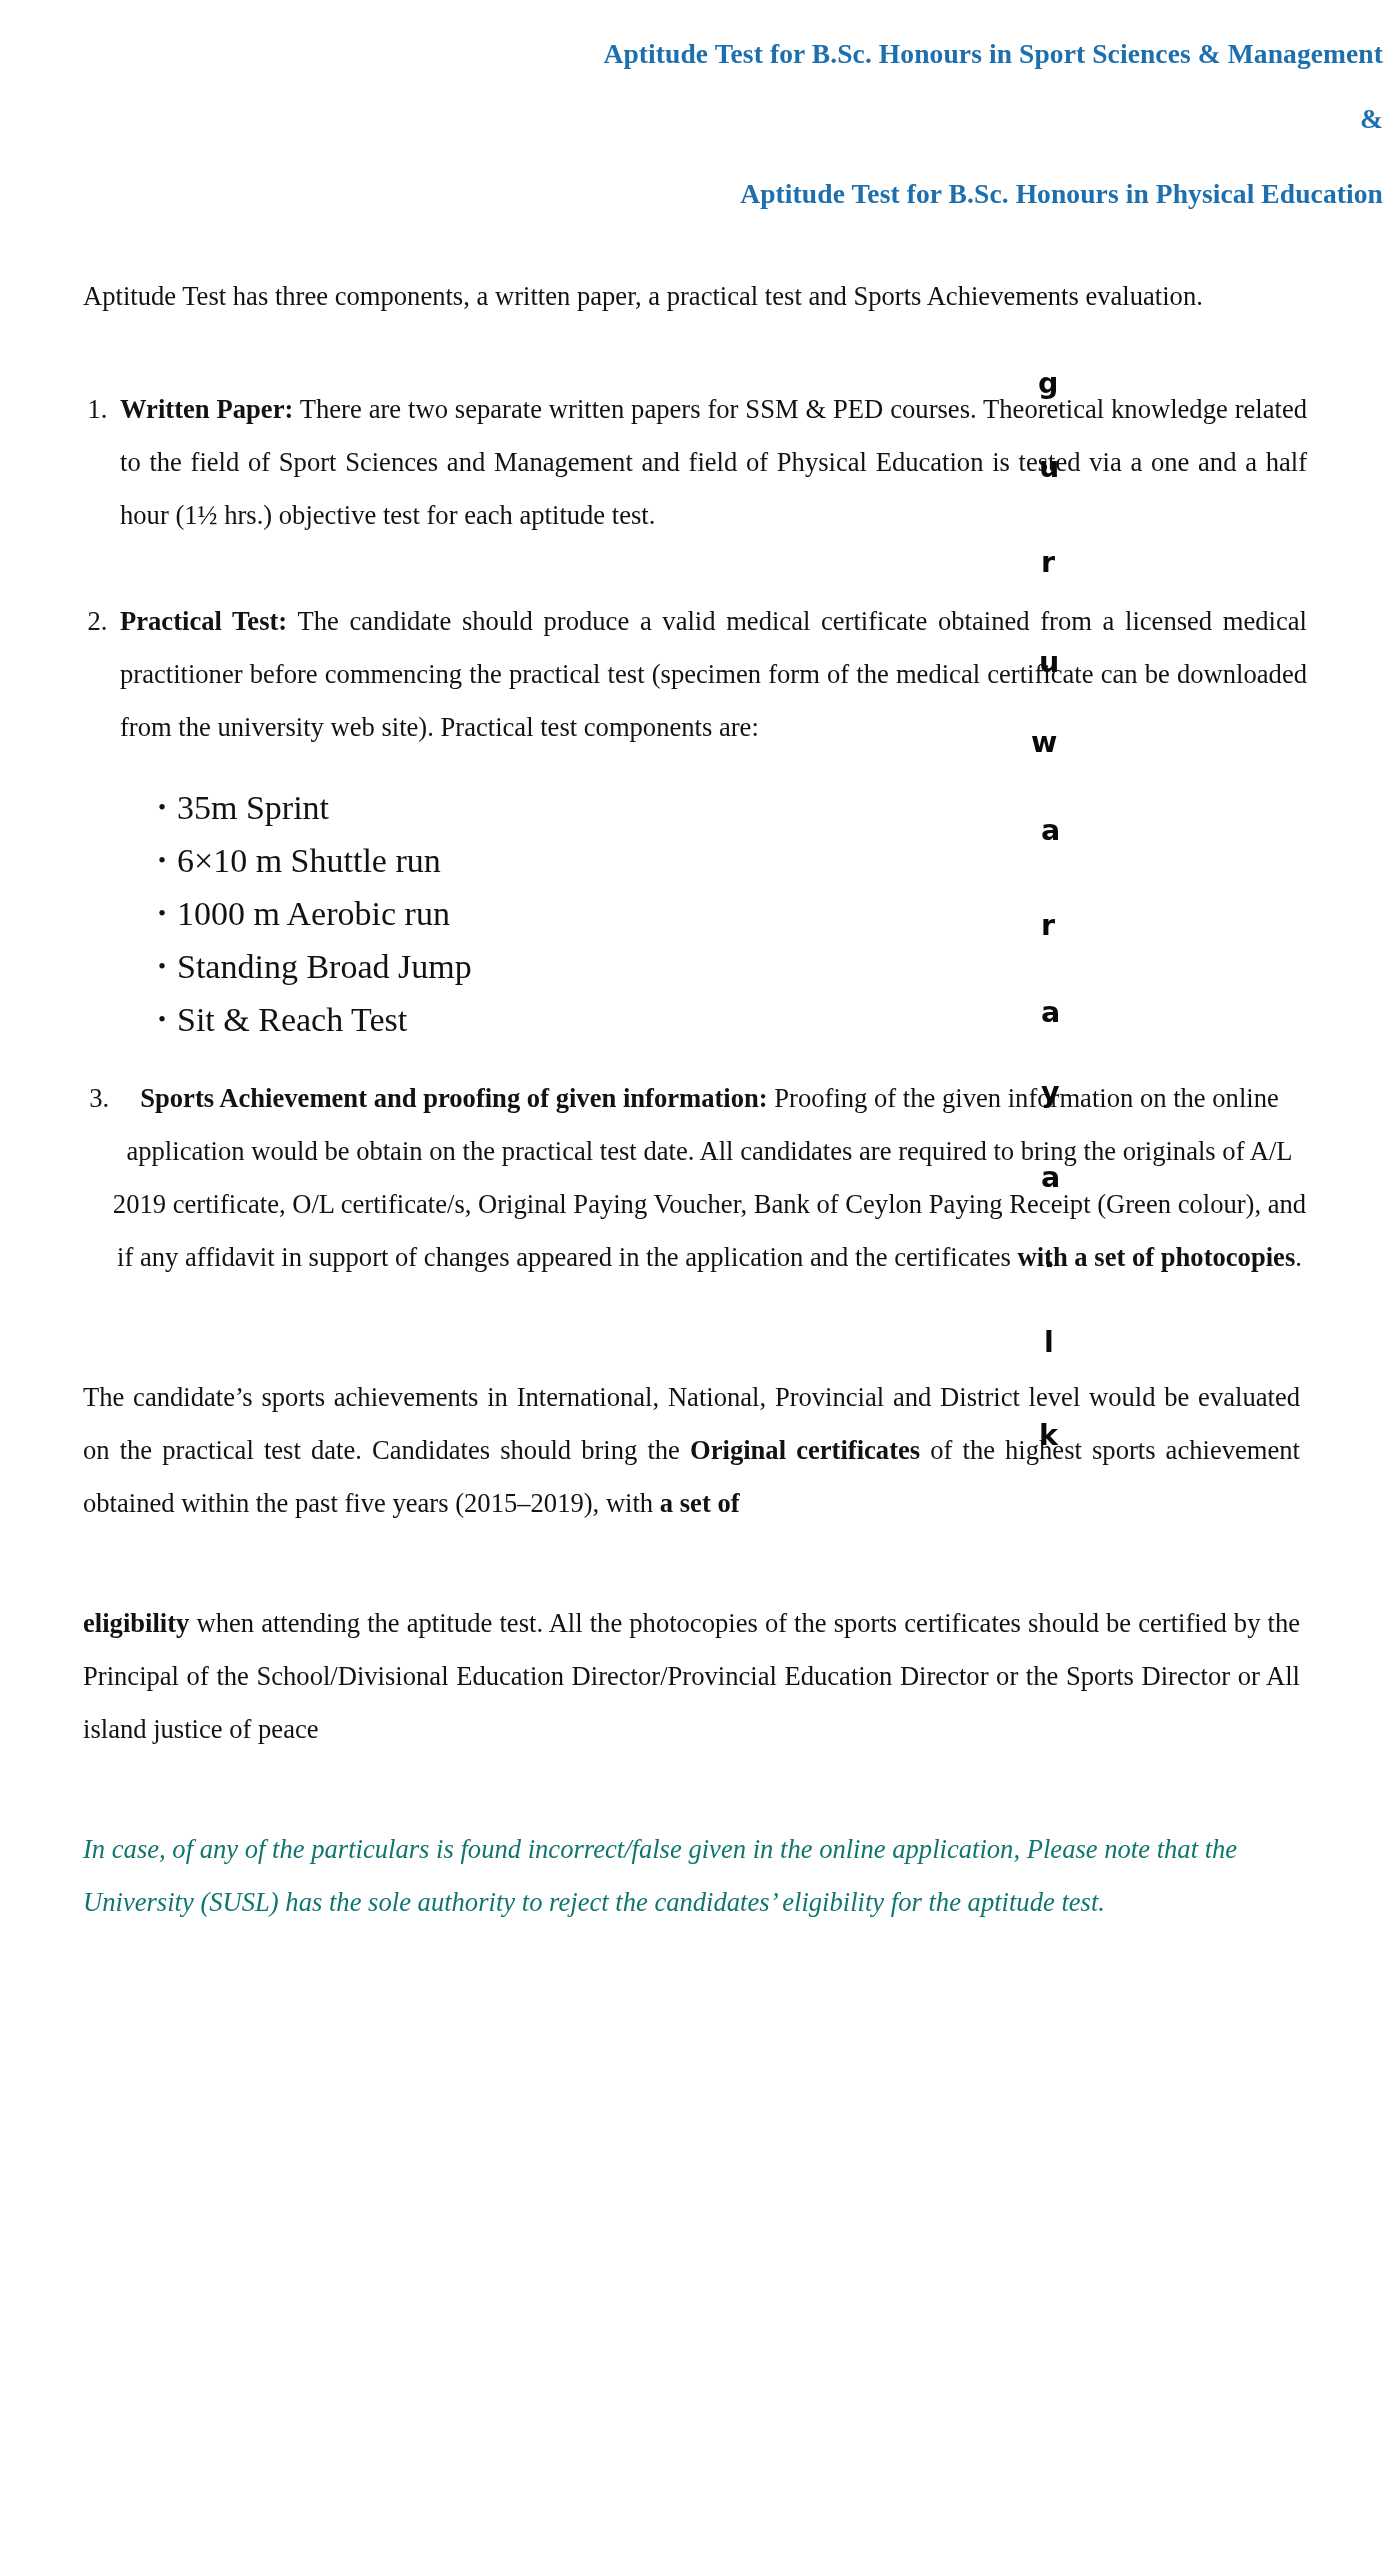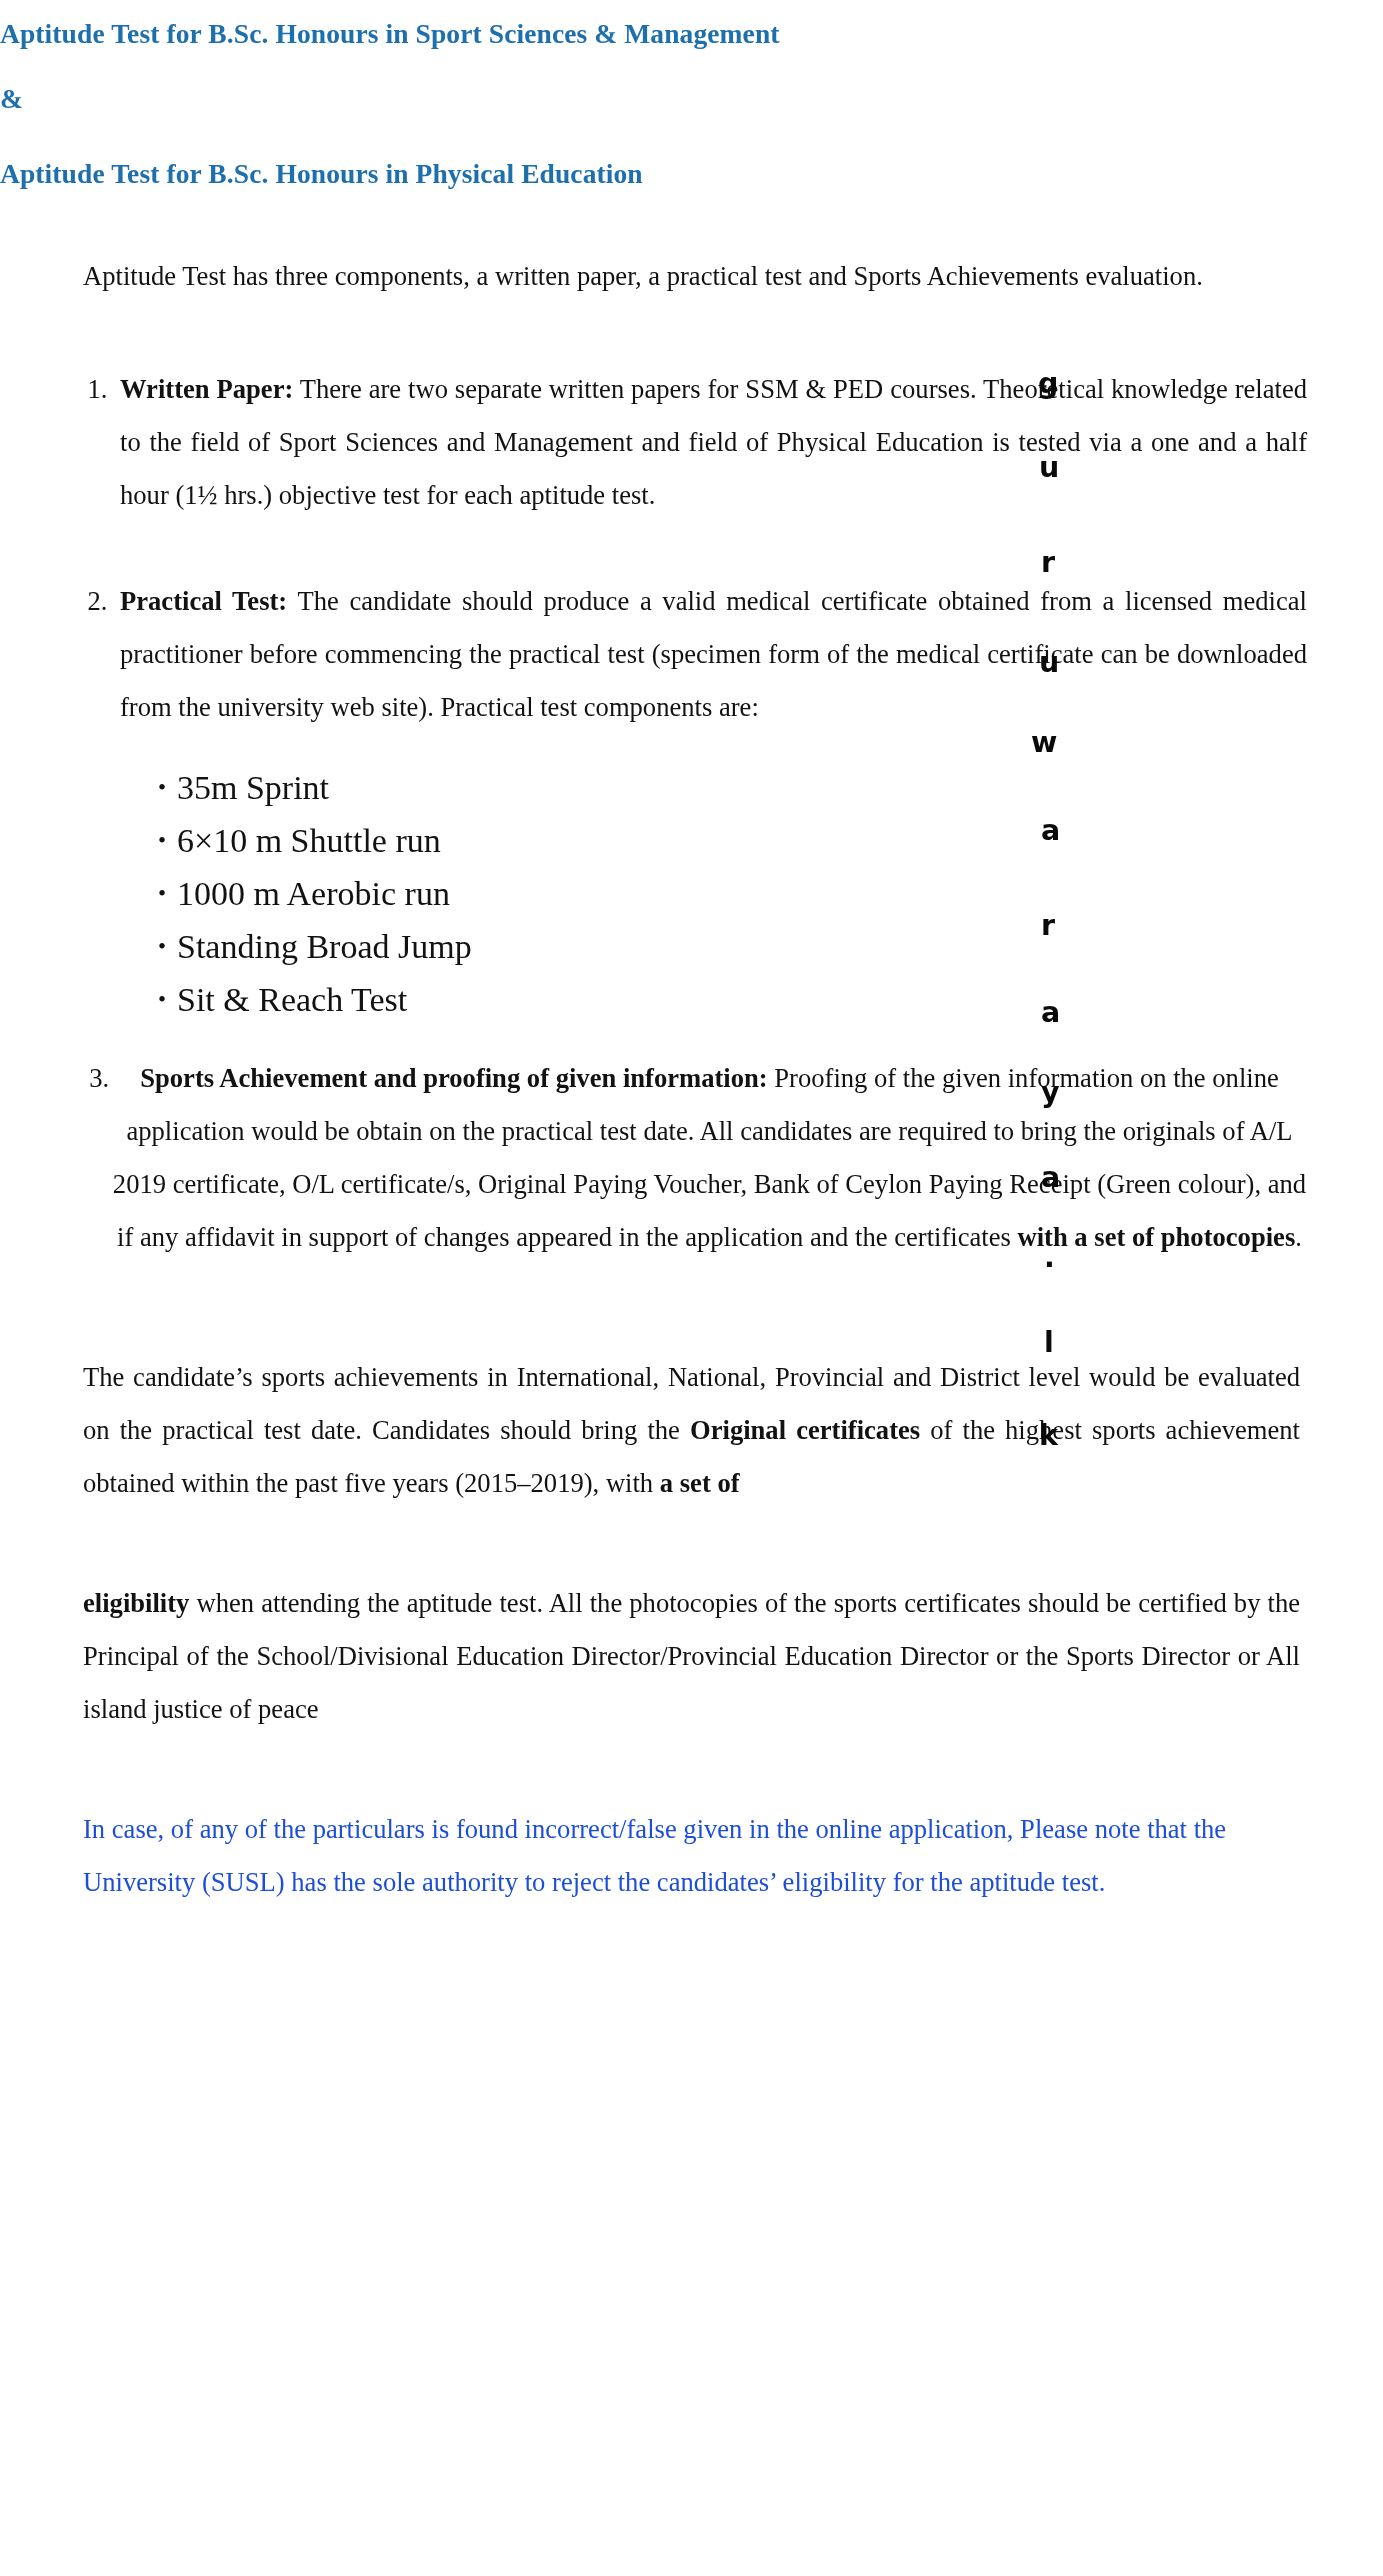--- a/index.html
+++ b/index.html
@@ -13,22 +13,22 @@
     height: 2576px;
     background: #ffffff;
     font-family: "Liberation Serif", "DejaVu Serif", serif;
     color: #0d0d0d;
     overflow: hidden;
     box-sizing: border-box;
   }
 
   
   .title-block {
-    padding-top: 20px;
-    text-align: left;
+    padding-top: 40px;
+    text-align: right;
   }
   .doc-title {
     font-size: 27.5px;
     font-weight: bold;
     color: #1d6fae;
     line-height: 1.0;
     letter-spacing: 0.1px;
   }
   .title-amp {
     font-size: 27.5px;
@@ -101,21 +101,21 @@
   }
   ul.comp-list li::before {
     content: "\2022";
     position: absolute;
     left: 0;
     top: 0;
     font-size: 23px;
   }
 
   .red { color: #c9181b; }
-  p.para.red { color: #1d4ed8; }
+  p.para.red { color: #0f766e; font-style: italic; }
 
   
   .wm {
     position: absolute;
     font-family: "DejaVu Sans", sans-serif;
     font-weight: bold;
     font-size: 28.5px;
     color: #0a0a0a;
     line-height: 1;
     z-index: 5;

